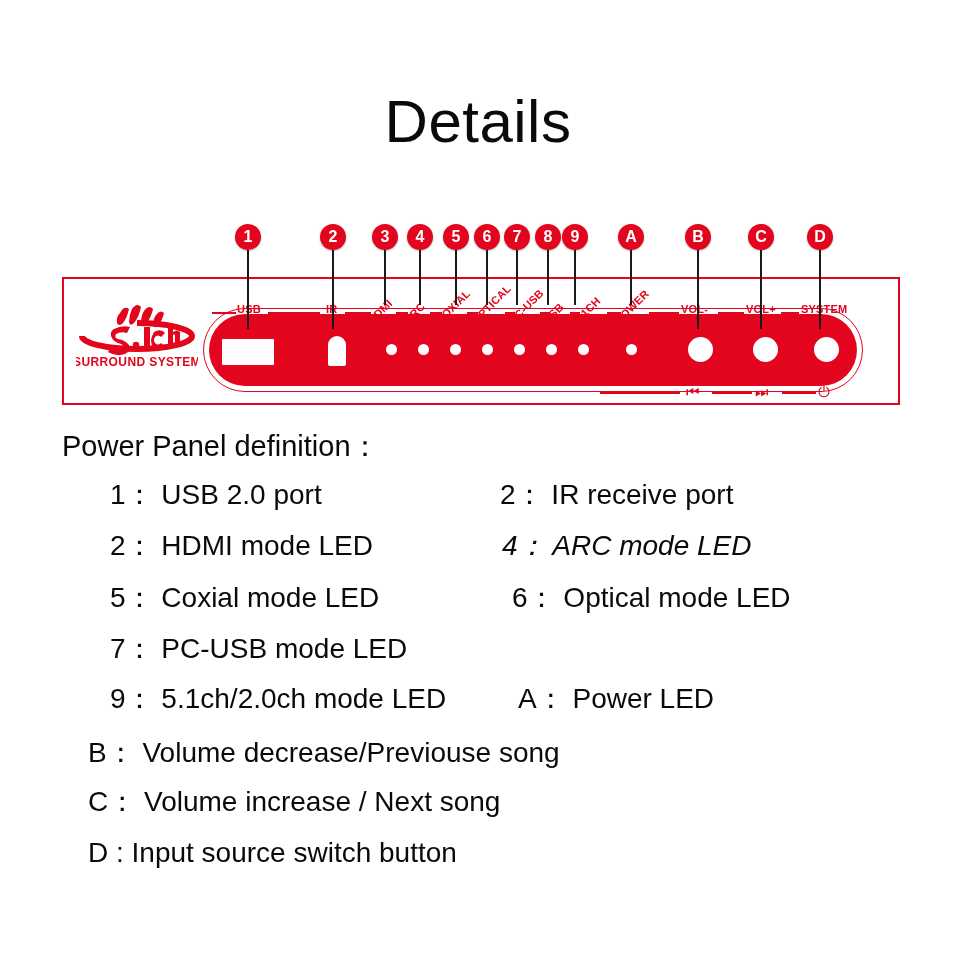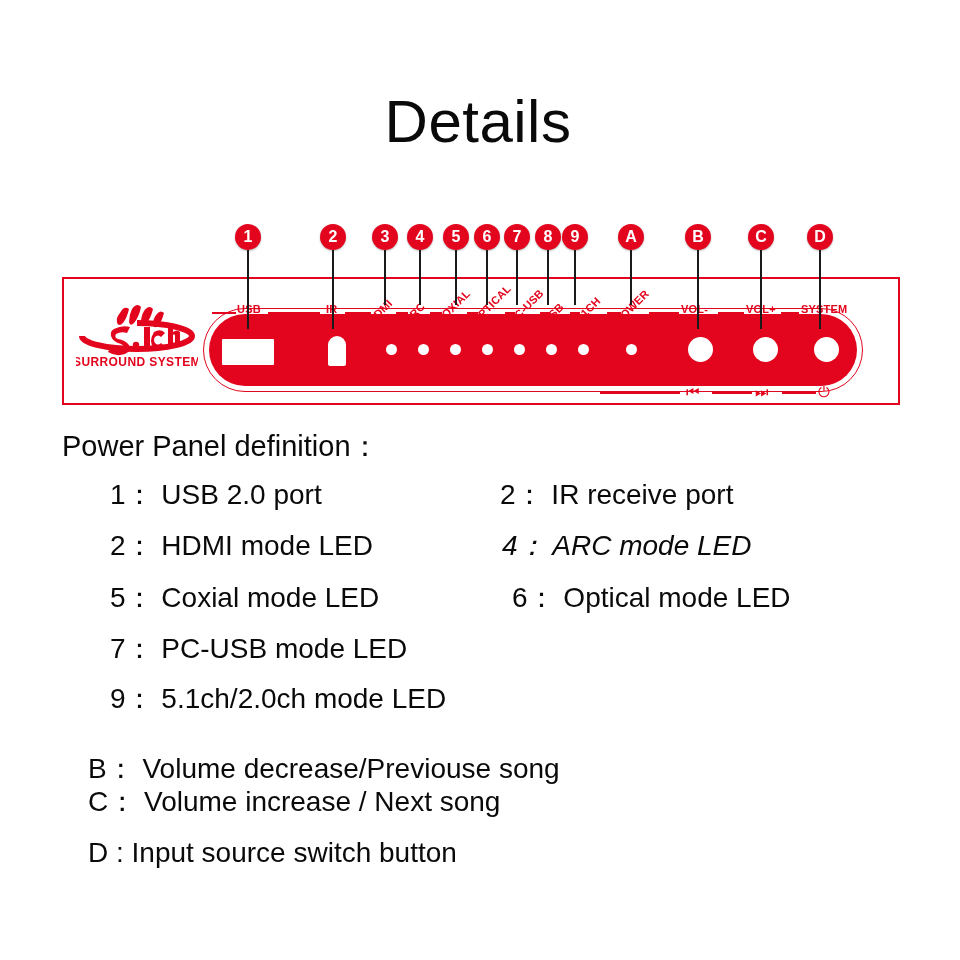--- a/index.html
+++ b/index.html
@@ -371,23 +371,24 @@
     <div class="def-cell" style="left:110px;">5： Coxial mode LED</div>
     <div class="def-cell" style="left:512px;">6： Optical mode LED</div>
   </div>
 
   <div class="def-row" style="top:212px;">
     <div class="def-cell" style="left:110px;">7： PC-USB mode LED</div>
   </div>
 
   <div class="def-row" style="top:262px;">
     <div class="def-cell" style="left:110px;">9： 5.1ch/2.0ch mode LED</div>
-  </div>
-
-  <div class="def-row" style="top:332px;">
+    <div class="def-cell" style="left:518px;">A： Power LED</div>
+  </div>
+
+  <div class="def-row" style="top:316px;">
     <div class="def-cell" style="left:88px;">B： Volume decrease/Previouse song</div>
   </div>
 
   <div class="def-row" style="top:365px;">
     <div class="def-cell" style="left:88px;">C： Volume increase / Next song</div>
   </div>
 
   <div class="def-row" style="top:416px;">
     <div class="def-cell" style="left:88px;">D : Input source switch button</div>
   </div>

